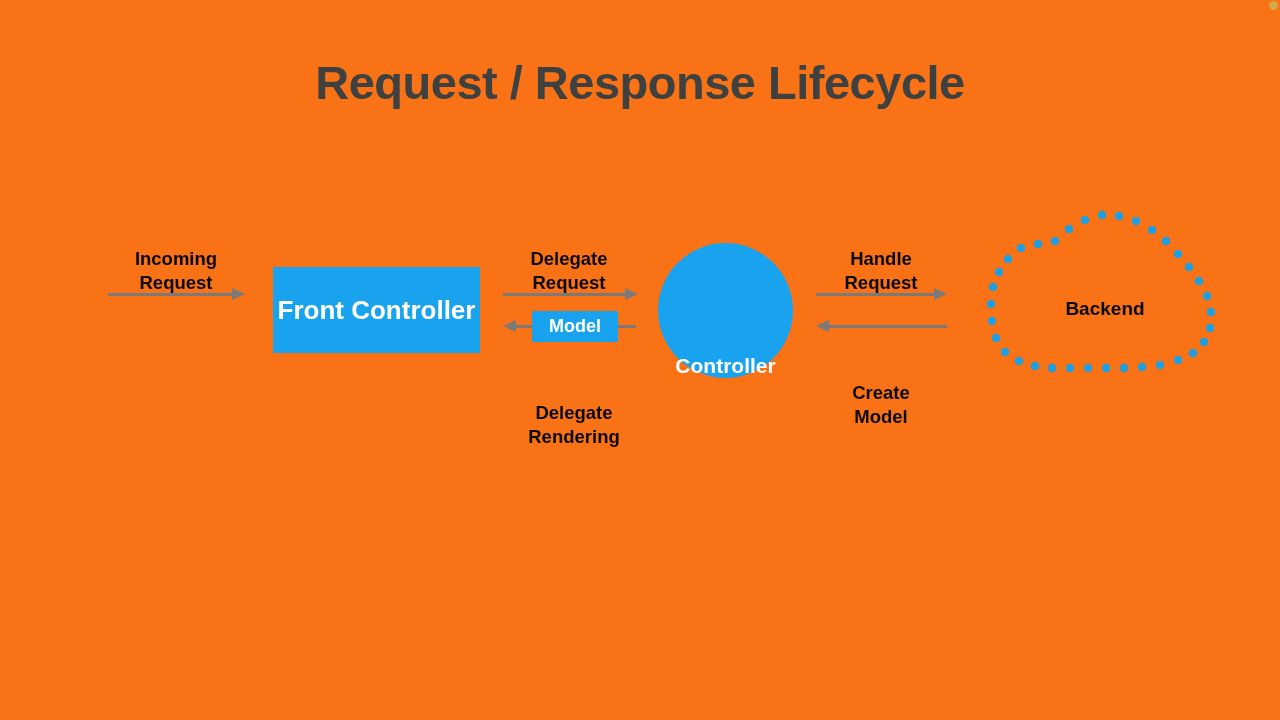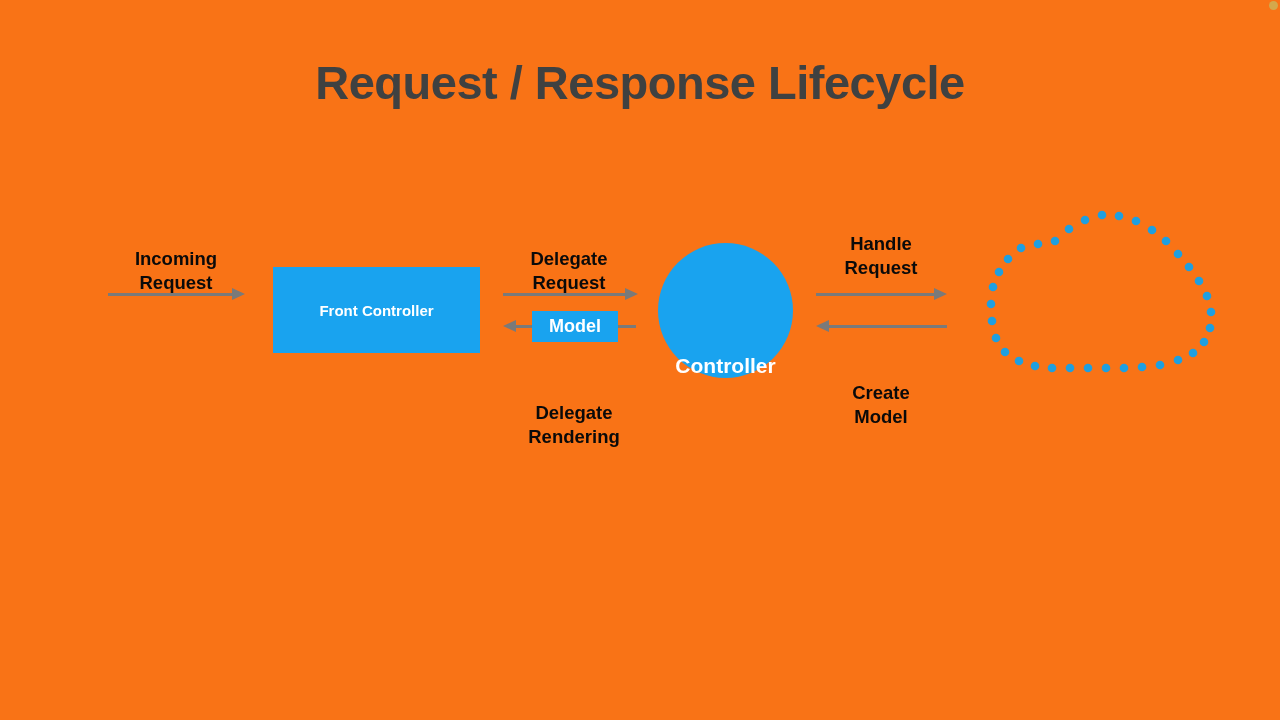--- a/index.html
+++ b/index.html
@@ -101,21 +101,21 @@
     justify-content: center;
     color: #ffffff;
     font-weight: bold;
     white-space: nowrap;
   }
   .node-front-controller {
     left: 273px;
     top: 267px;
     width: 207px;
     height: 86px;
-    font-size: 15px;
+    font-size: 26px;
   }
   .node-model {
     left: 532px;
     top: 311px;
     width: 86px;
     height: 31px;
     font-size: 18px;
     z-index: 5;
   }
   .circle-node {
@@ -200,21 +200,21 @@
     <span>Model</span>
   </div>
 
   <div class="flow-label" style="left:504px; top:373px; width:140px;">Delegate
 Rendering</div>
 
   <div class="circle-node">
     <span>Controller</span>
   </div>
 
-  <div class="flow-label" style="left:811px; top:204px; width:140px;">Handle
+  <div class="flow-label" style="left:811px; top:219px; width:140px;">Handle
 Request</div>
 
   <div class="arrow right" style="left:816px; top:287px; width:131px;">
     <div class="shaft"></div>
     <div class="head"></div>
   </div>
 
   <div class="arrow left" style="left:816px; top:319px; width:131px;">
     <div class="shaft"></div>
     <div class="head"></div>
@@ -256,15 +256,16 @@
         <circle cx="175" cy="157" r="4.3"></circle>
         <circle cx="50" cy="158" r="4.3"></circle>
         <circle cx="157" cy="159" r="4.3"></circle>
         <circle cx="67" cy="160" r="4.3"></circle>
         <circle cx="139" cy="160" r="4.3"></circle>
         <circle cx="85" cy="160" r="4.3"></circle>
         <circle cx="103" cy="160" r="4.3"></circle>
         <circle cx="121" cy="160" r="4.3"></circle>
       </g>
     </svg>
+    <div class="cloud-label">Backend</div>
   </div>
 
 </div>
 
 </body></html>

